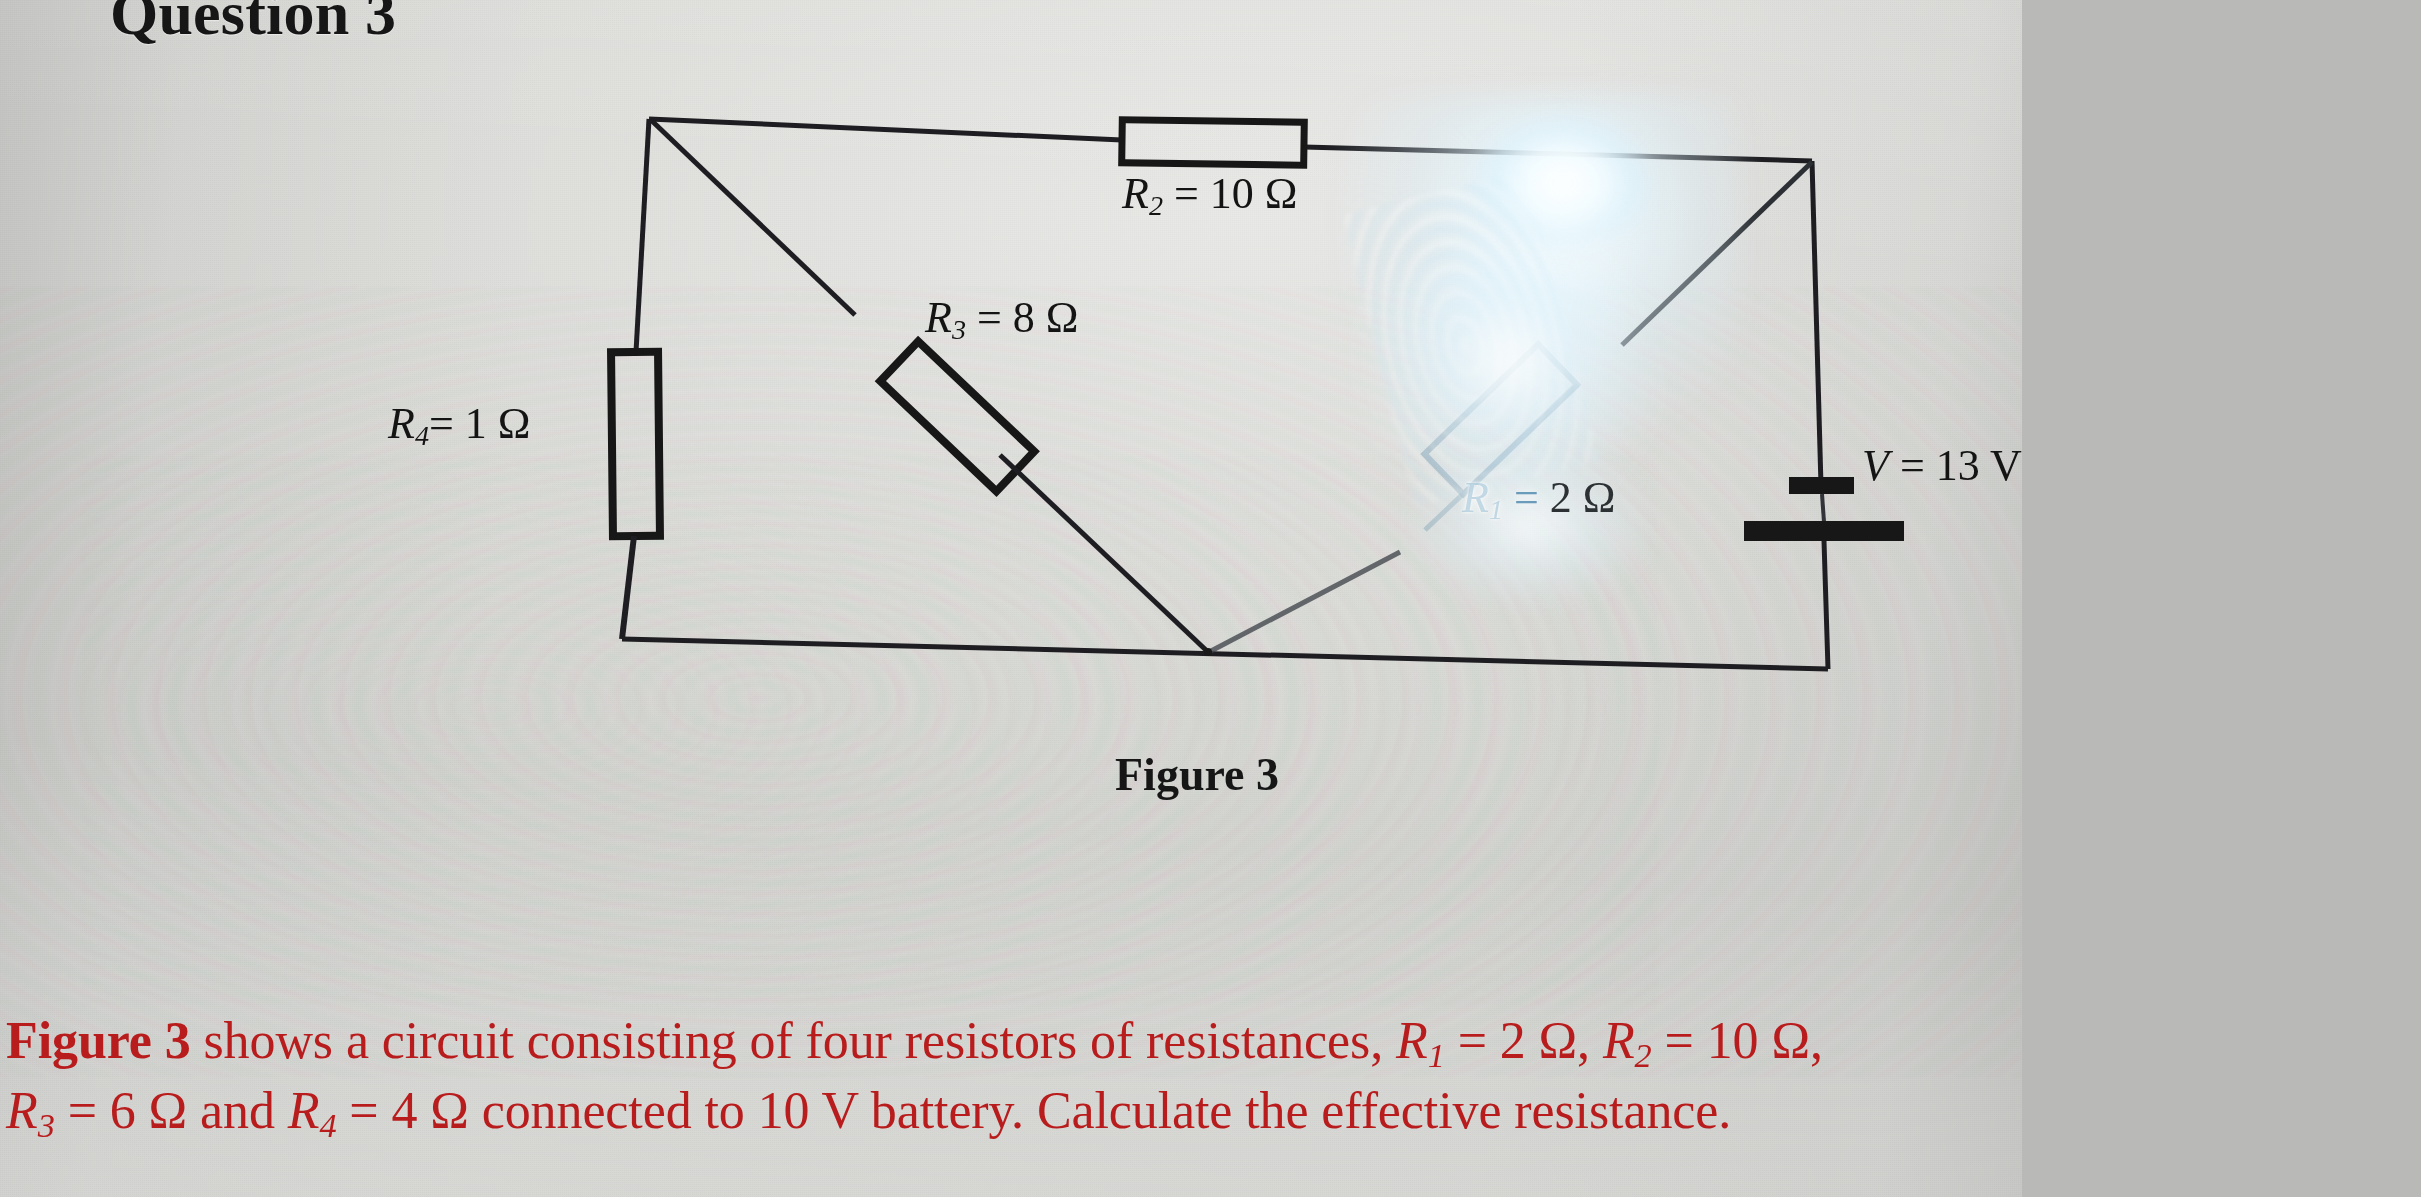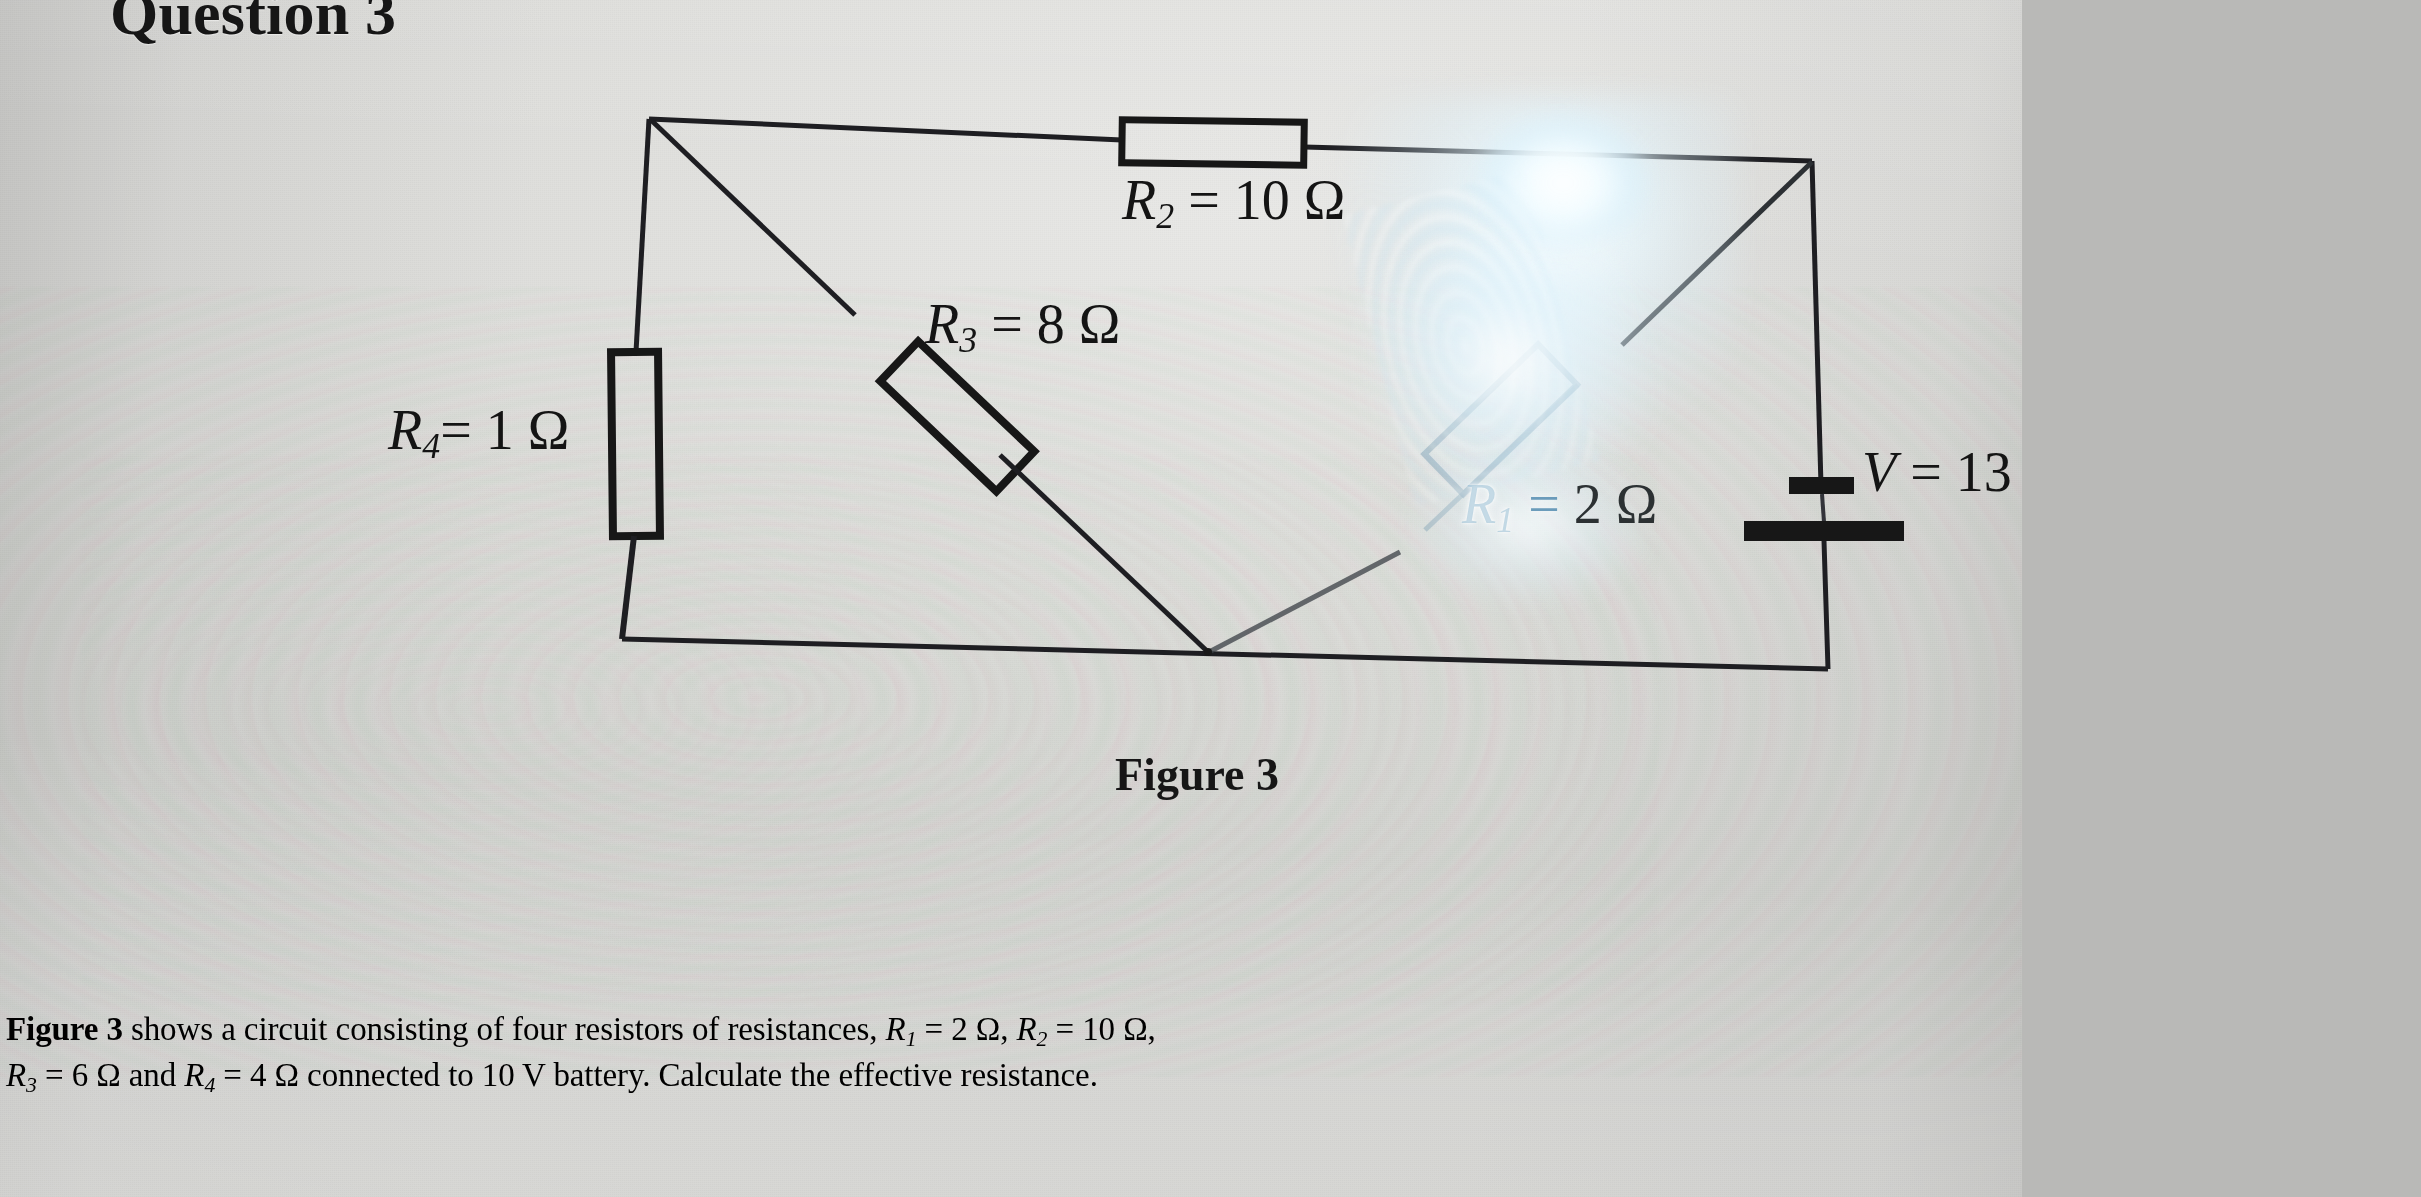--- a/index.html
+++ b/index.html
@@ -142,33 +142,33 @@
     position: absolute;
     left: 1115px; top: 748px;
     font-size: 46px;
     font-weight: bold;
     color: #161616;
   }
   .body-text {
     position: absolute;
     left: 6px; top: 1008px;
     width: 2415px;
-    font-size: 33px;
+    font-size: 52px;
     line-height: 1.28;
-    color: #000000;
+    color: #b91c1c;
     letter-spacing: -0.1px;
   }
   .body-text b { font-weight: bold; }
   .sub { font-size: 0.66em; vertical-align: -0.26em; font-style: italic; }
   .rvar { font-style: italic; }
 
   
   .clabel {
     position: absolute;
-    font-size: 56px;
+    font-size: 44px;
     color: #141414;
     white-space: nowrap;
   }
   .clabel .sub { font-size: 0.64em; vertical-align: -0.25em; }
   #label-r2 { left: 1122px; top: 168px; }
   #label-r3 { left: 925px; top: 292px; }
   #label-r4 { left: 388px; top: 398px; }
   #label-r1 { left: 1462px; top: 472px; }
   #label-v  { left: 1862px; top: 440px; }
 

